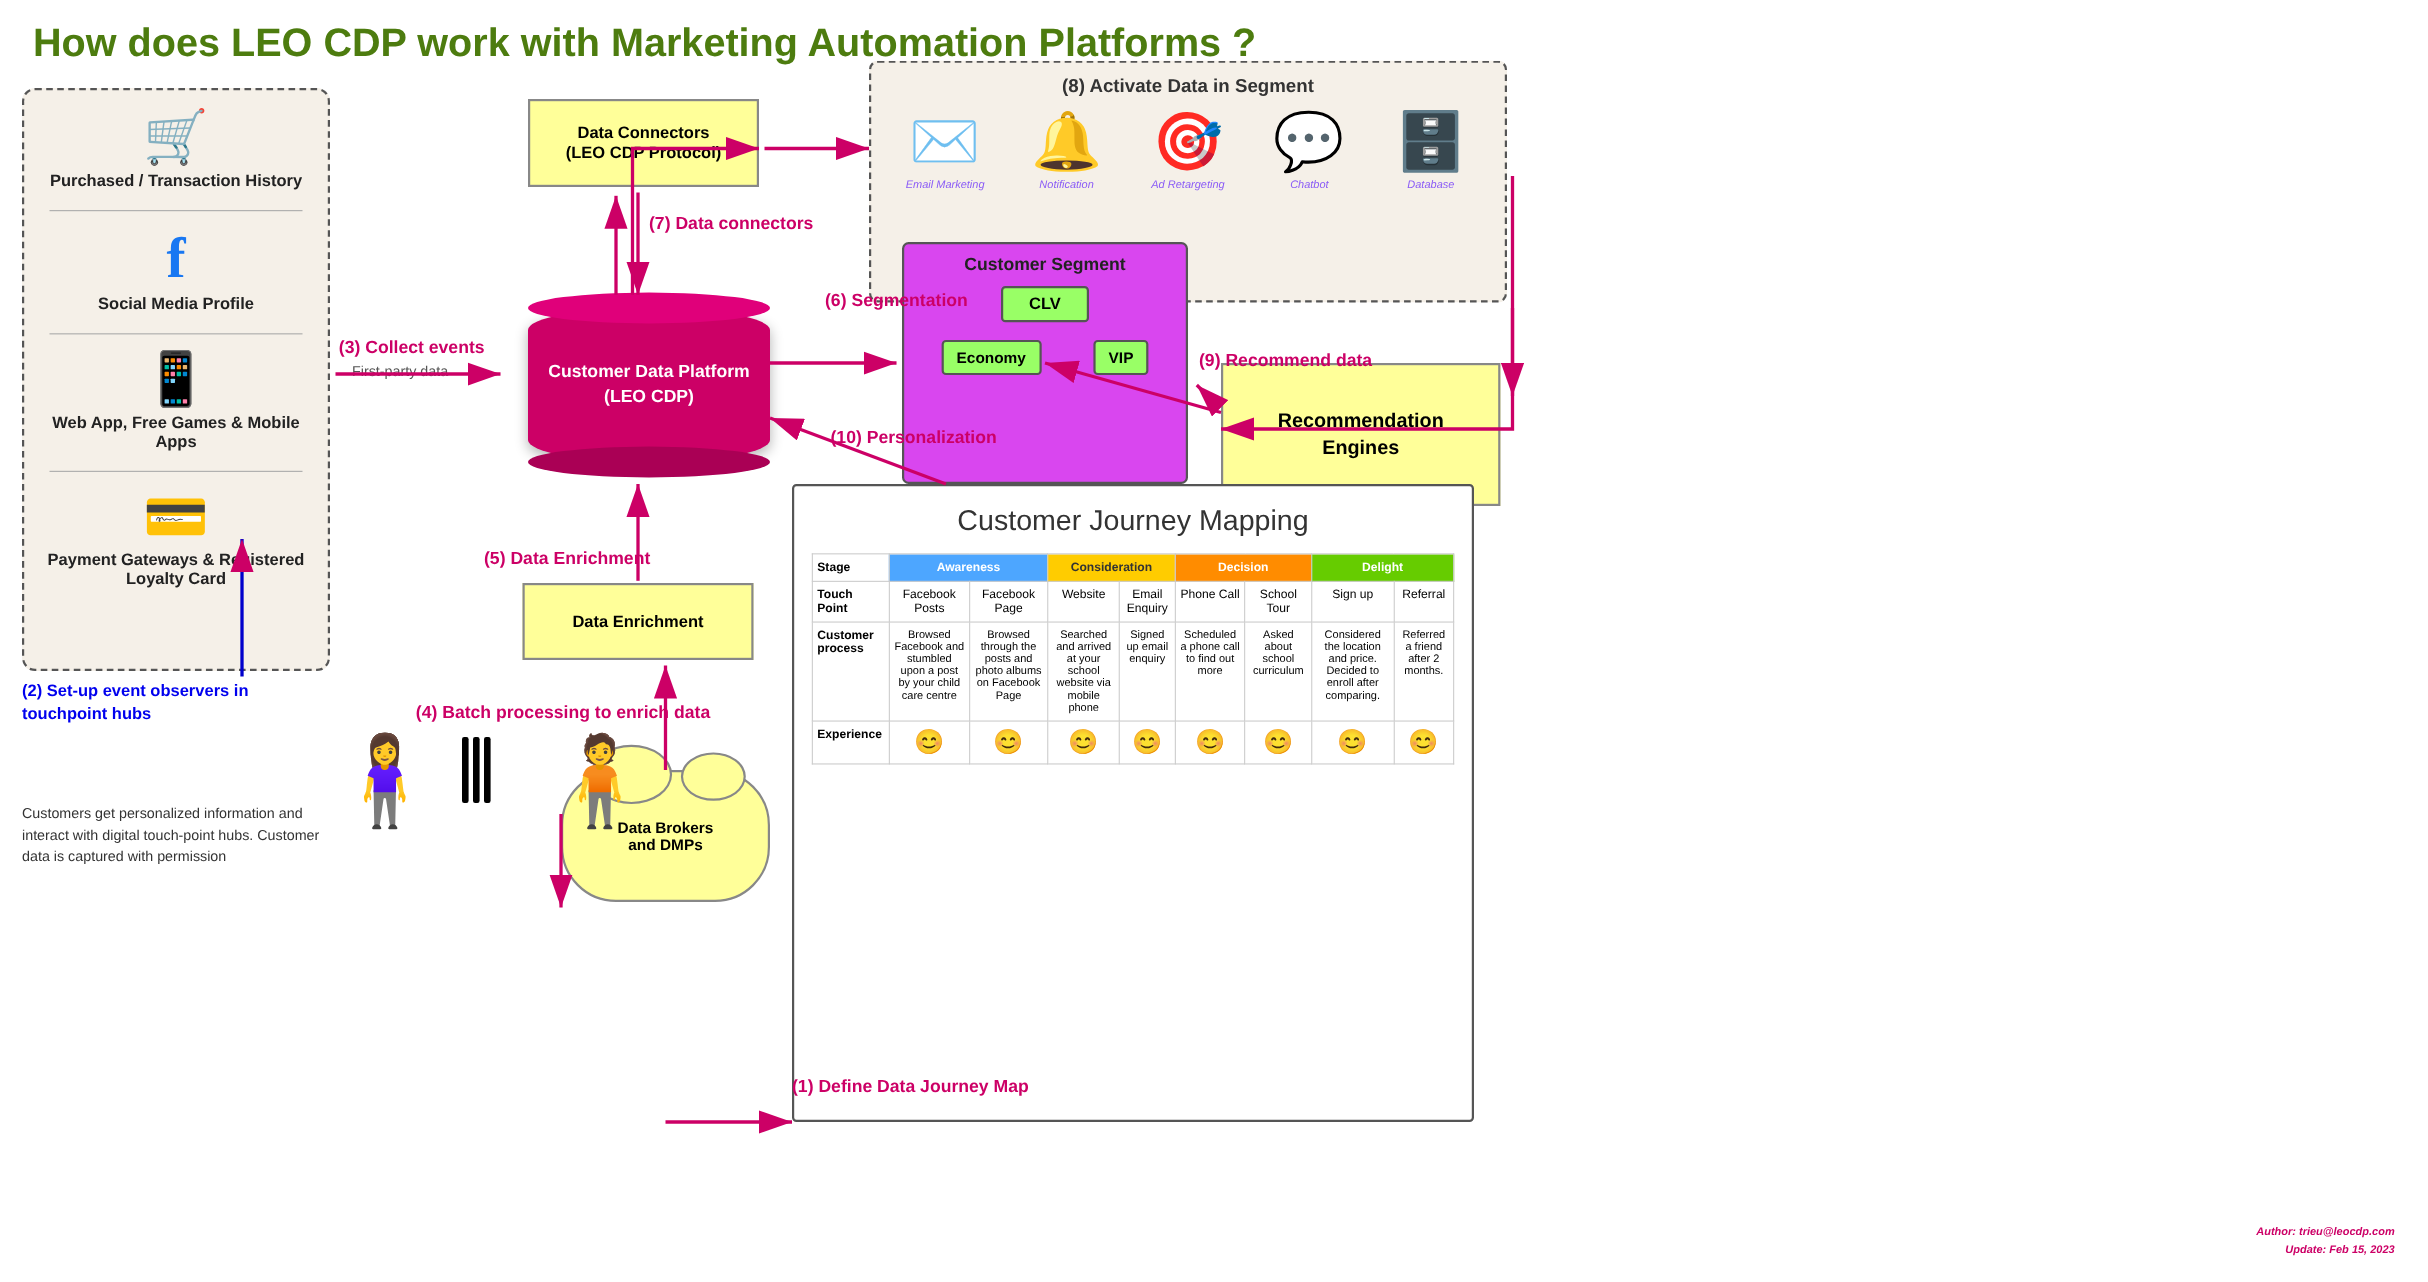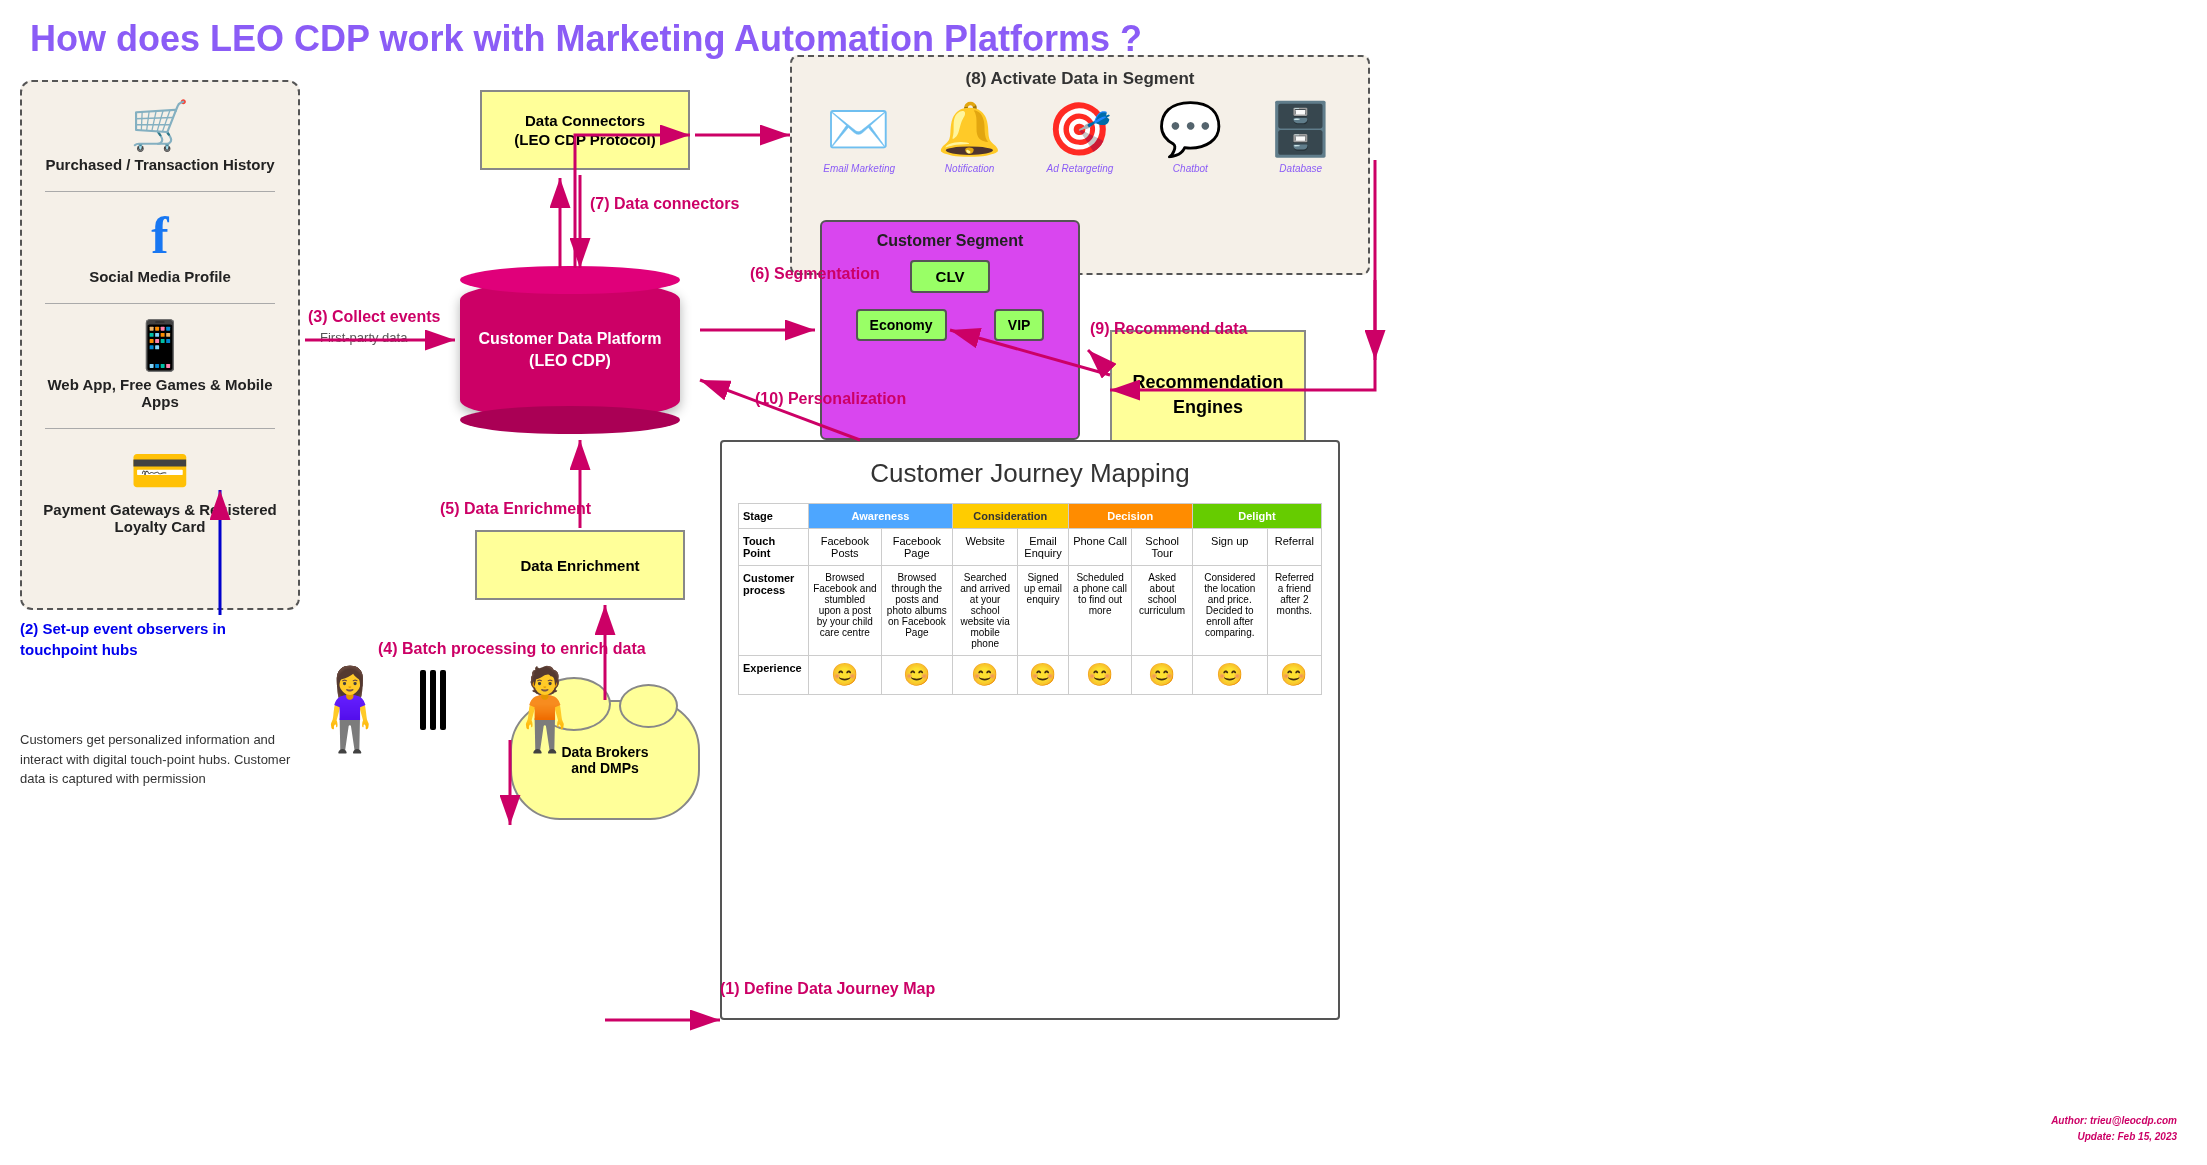--- a/index.html
+++ b/index.html
@@ -11,21 +11,21 @@
       position: relative;
       overflow: hidden;
     }
 
     .main-title {
       position: absolute;
       top: 18px;
       left: 30px;
       font-size: 36px;
       font-weight: bold;
-      color: #8b5cf6;
+      color: #4d7c0f;
     }
 
     
     .data-sources-box {
       position: absolute;
       top: 80px;
       left: 20px;
       width: 280px;
       height: 530px;
       border: 2.5px dashed #555;
@@ -105,21 +105,21 @@
 
     
     .cdp-container {
       position: absolute;
       top: 270px;
       left: 460px;
       width: 240px;
       height: 160px;
       display: flex;
       flex-direction: column;
-      align-items: flex-start;
+      align-items: flex-end;
       justify-content: center;
     }
 
     .cdp-cylinder {
       width: 220px;
       height: 140px;
       background: #cc0066;
       border-radius: 50% / 20px;
       display: flex;
       flex-direction: column;
@@ -320,21 +320,21 @@
       font-size: 14px;
       font-weight: bold;
       padding: 6px 12px;
     }
 
     
     .rec-engines-box {
       position: absolute;
       top: 330px;
       left: 1110px;
-      width: 196px;
+      width: 254px;
       height: 130px;
       border: 2px solid #888;
       background: #ffff99;
       display: flex;
       align-items: center;
       justify-content: center;
       font-weight: bold;
       font-size: 18px;
       text-align: center;
       line-height: 1.4;

